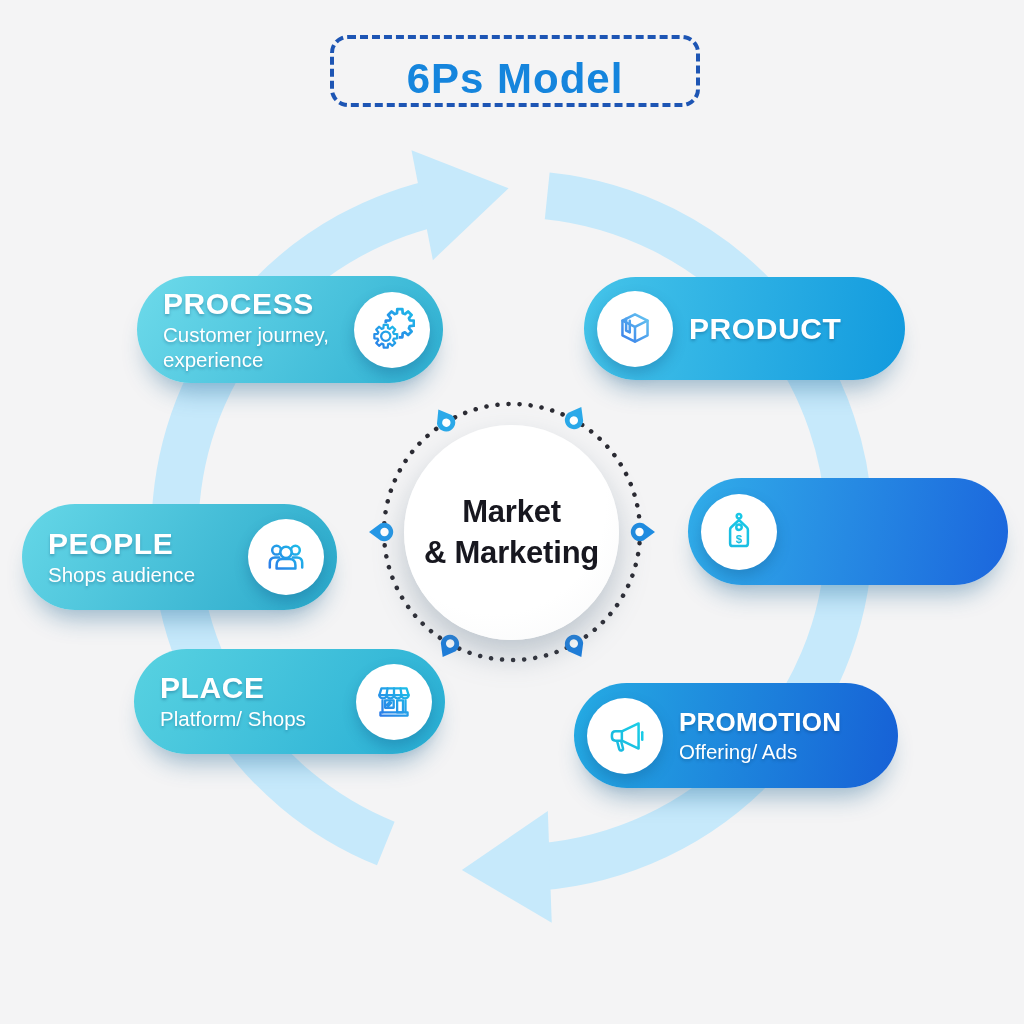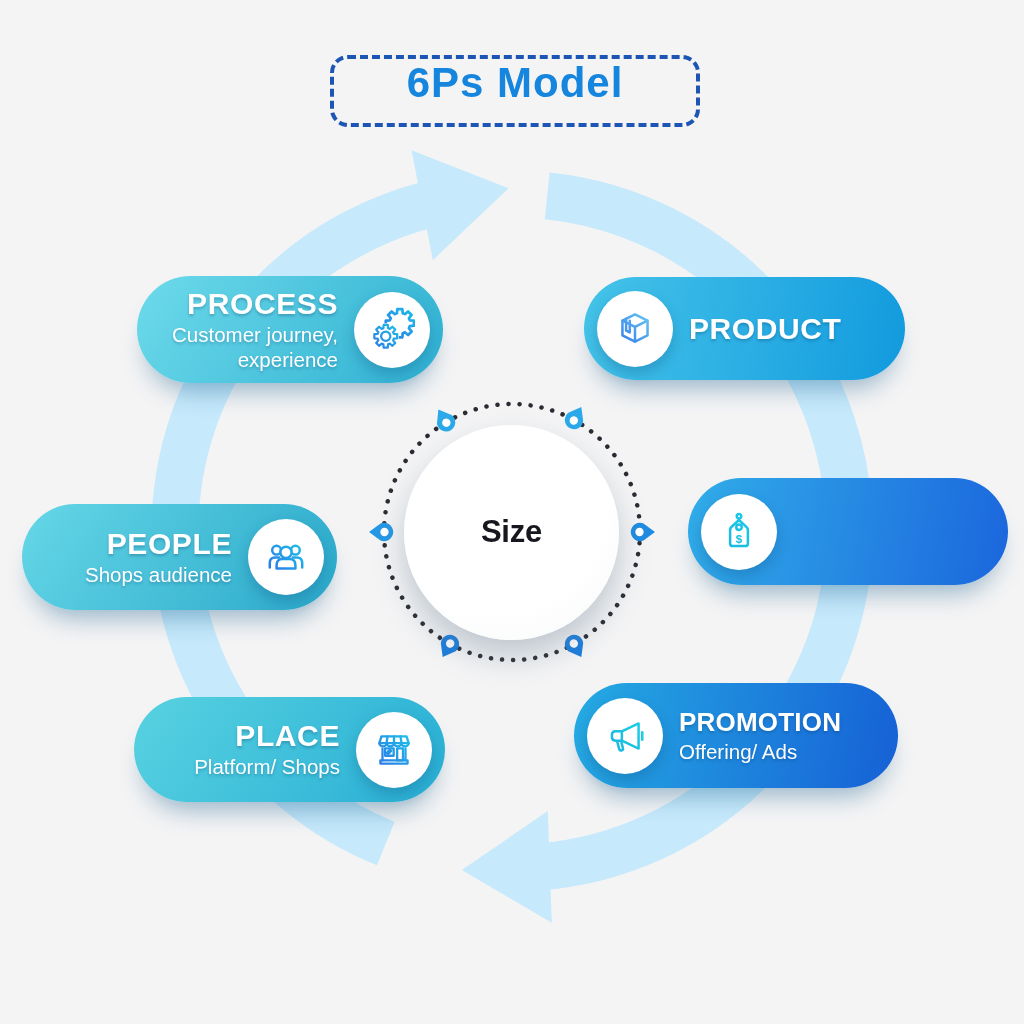--- a/index.html
+++ b/index.html
@@ -5,23 +5,23 @@
   html,body{margin:0;padding:0;background:#e9e9ec;}
   .canvas{
     position:relative;width:1024px;height:1024px;margin:0 auto;
     background:#f4f4f5;overflow:hidden;
     font-family:"Liberation Sans",sans-serif;
   }
   .ring-svg{position:absolute;left:0;top:0;width:1024px;height:1024px;}
 
   
   .title-box{
-    position:absolute;left:330px;top:55px;width:370px;height:72px;
+    position:absolute;left:330px;top:35px;width:370px;height:72px;
     border:4px dashed #1d55b4;border-radius:18px;box-sizing:border-box;
-    display:flex;align-items:flex-start;justify-content:center;
+    display:flex;align-items:flex-end;justify-content:center;
   }
   .title-box span{
     font-size:42px;font-weight:800;color:#1585dd;letter-spacing:1px;
   }
 
   
   .pill{
     position:absolute;border-radius:56px;display:flex;align-items:center;
     box-shadow:0 18px 24px -10px rgba(26,96,140,.42);
     box-sizing:border-box;
@@ -29,33 +29,33 @@
   .pill .txt{flex:1;color:#fff;}
   .pill .p-title{
     display:block;font-weight:800;font-size:30px;letter-spacing:.6px;
     white-space:nowrap;text-shadow:0 2px 3px rgba(0,50,90,.28);
   }
   .pill .p-sub{
     display:block;font-size:20.5px;line-height:1.18;
     margin-top:2px;text-shadow:0 2px 3px rgba(0,50,90,.28);
   }
   .pill.icon-right{padding:0 13px 0 26px;}
-  .pill.icon-right .txt{text-align:right;margin-right:16px;}
+  .pill.icon-right .txt{text-align:left;margin-right:16px;}
   .pill.icon-left{padding:0 26px 0 13px;flex-direction:row;}
   .pill.icon-left .txt{text-align:left;margin-left:16px;}
 
   .pill-process{left:137px;top:276px;width:306px;height:107px;
     background:linear-gradient(125deg,#6ddaea 0%,#2fb0d2 100%);}
   .pill-product{left:584px;top:277px;width:321px;height:103px;
     background:linear-gradient(100deg,#45c4e9 0%,#129ade 100%);}
   .pill-people{left:22px;top:504px;width:315px;height:106px;
     background:linear-gradient(125deg,#65d7e7 0%,#2aa8ca 100%);}
   .pill-price{left:688px;top:478px;width:320px;height:107px;
     background:linear-gradient(100deg,#31ade9 0%,#1b66dd 100%);}
-  .pill-place{left:134px;top:697px;width:311px;height:105px;
+  .pill-place{left:134px;top:649px;width:311px;height:105px;
     background:linear-gradient(125deg,#58d2e1 0%,#28aed4 100%);}
   .pill-promotion{left:574px;top:683px;width:324px;height:105px;
     background:linear-gradient(100deg,#25abe3 0%,#1660d6 100%);}
   .pill-promotion .p-title{font-size:26px;letter-spacing:.2px;}
 
   .icon-circle{
     flex:0 0 auto;width:76px;height:76px;border-radius:50%;background:#fff;
     box-shadow:0 7px 14px rgba(18,80,130,.30);
     display:flex;align-items:center;justify-content:center;
   }
@@ -116,21 +116,22 @@
           <circle cx="-0.5" cy="0" r="4.2" fill="#fff"></circle>
       </g>
       <g transform="translate(160,160) rotate(299) translate(128,0)">
         <path d="M15,0 L3.5,-8.5 A9.2,9.2 0 1 0 3.5,8.5 Z" fill="#2ba9e9"></path>
           <circle cx="-0.5" cy="0" r="4.2" fill="#fff"></circle>
       </g>
     </g>
   </svg>
 
   <div class="center-circle">
-    <span>Size</span>
+    <span>Market</span>
+    <span>&amp; Marketing</span>
   </div>
 
   <div class="pill pill-process icon-right">
     <div class="txt">
       <span class="p-title">PROCESS</span>
       <span class="p-sub">Customer journey, experience</span>
     </div>
     <div class="icon-circle">
       <svg width="46" height="46" viewBox="-22 -22 44 44">
         <defs>

